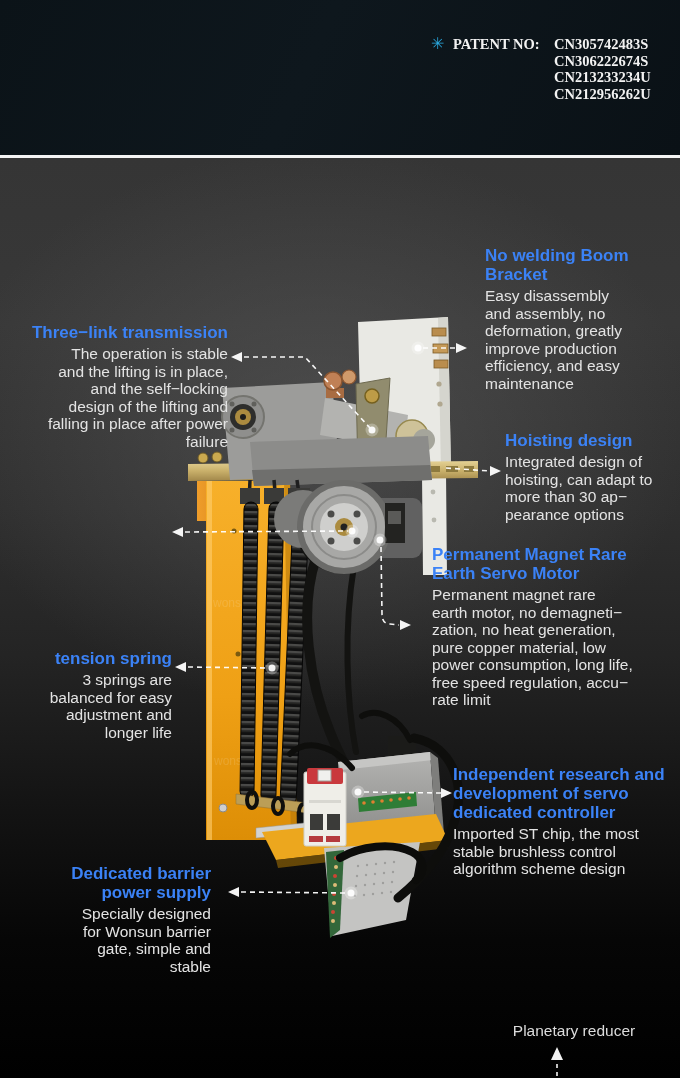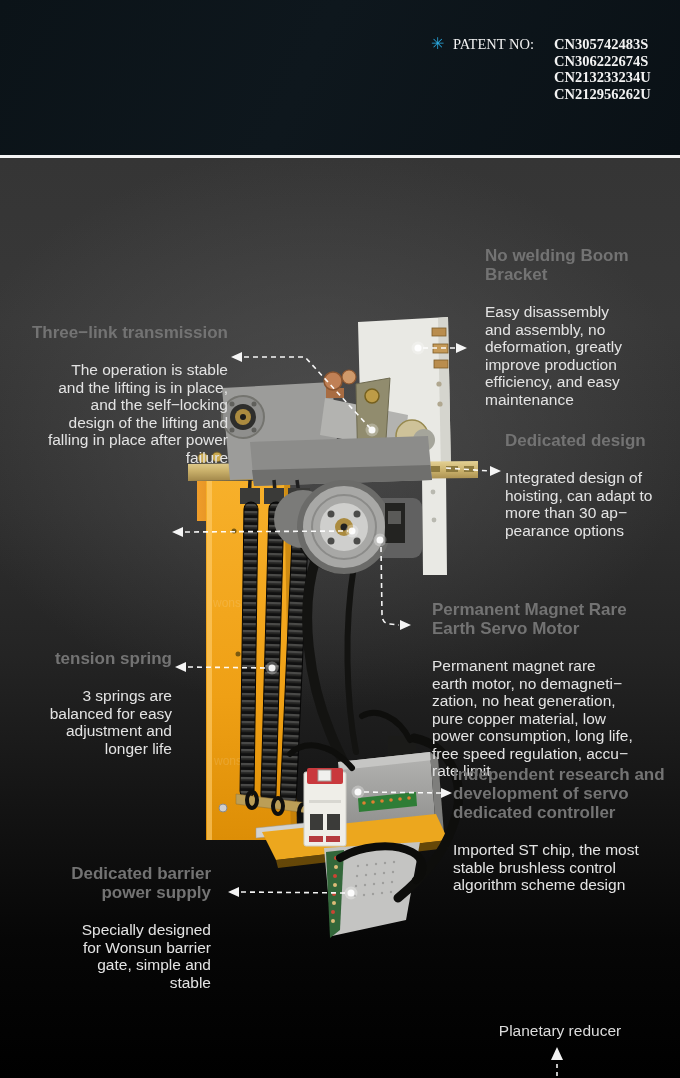--- a/index.html
+++ b/index.html
@@ -3,44 +3,44 @@
 <meta charset="utf-8">
 <style>
   html,body{margin:0;padding:0;background:#000;}
   .page{position:relative;width:680px;height:1078px;overflow:hidden;
         font-family:"Liberation Sans",sans-serif;background:#000;}
   
   .header{position:absolute;left:0;top:0;width:680px;height:155px;
           background:linear-gradient(115deg,#0b1318 0%,#0e171d 45%,#0a1116 100%);}
   .asterisk{position:absolute;left:431px;top:36px;font-size:16px;line-height:16px;color:#2aa9e0;}
   .patent-label{position:absolute;left:453px;top:36px;color:#f2f2f2;
-                font-family:"Liberation Serif",serif;font-weight:normal;font-size:14.5px;line-height:16.5px;text-align:center;}
+                font-family:"Liberation Serif",serif;font-weight:bold;font-size:14.5px;line-height:16.5px;text-align:center;}
   .patent-numbers{position:absolute;left:536px;top:36px;color:#f2f2f2;
                   font-family:"Liberation Serif",serif;font-weight:bold;font-size:14.5px;line-height:16.5px;margin-left:18px;}
   .divider{position:absolute;left:0;top:155px;width:680px;height:3px;background:#f4f4f4;}
   
   .main-bg{position:absolute;left:0;top:158px;width:680px;height:920px;
      background:
        radial-gradient(ellipse 520px 390px at 320px 270px, rgba(95,95,95,.55), rgba(0,0,0,0) 72%),
        linear-gradient(180deg,#353535 0%,#383838 18%,#2f2f2f 38%,#242424 54%,#141414 70%,#060606 85%,#000 100%);}
   .scene{position:absolute;left:0;top:0;width:680px;height:1078px;}
   
   .callout{position:absolute;color:#fff;}
-  .co-title{font-size:17px;font-weight:bold;line-height:19px;white-space:pre-line;color:#737373;}
-  .co-desc{font-size:15.5px;line-height:17.5px;white-space:pre-line;color:#e3e3e3;margin-top:19px;}
+  .co-title{font-size:17px;font-weight:bold;line-height:19px;white-space:pre-line;color:#3b82f6;}
+  .co-desc{font-size:15.5px;line-height:17.5px;white-space:pre-line;color:#e3e3e3;margin-top:3px;}
   .r{text-align:right;}
   .co-three-link{left:18px;top:323px;width:210px;}
   .co-no-welding{left:485px;top:246px;width:160px;}
   .co-hoisting{left:505px;top:431px;width:150px;}
   .co-gearbox{left:0;top:504px;width:162px;}
   .co-tension{left:0;top:649px;width:172px;}
-  .co-servo{left:432px;top:600px;width:210px;}
+  .co-servo{left:432px;top:545px;width:210px;}
   .co-controller{left:453px;top:765px;width:218px;}
   .co-power{left:0;top:864px;width:211px;}
-  .product-label{position:absolute;left:475px;top:1022px;width:170px;text-align:center;
+  .product-label{position:absolute;left:489px;top:1022px;width:170px;text-align:center;
                  font-size:15.5px;color:#dcdcdc;}
 </style>
 </head>
 <body>
 
 <div class="page">
 
   <div class="header">
     <span class="asterisk">✳</span>
     <span class="patent-label">PATENT NO:</span>
@@ -313,21 +313,21 @@
 Bracket</div>
     <div class="co-desc">Easy disassembly
 and assembly, no
 deformation, greatly
 improve production
 efficiency, and easy
 maintenance</div>
   </div>
 
   <div class="callout co-hoisting">
-    <div class="co-title">Dedicated design</div>
+    <div class="co-title">Hoisting design</div>
     <div class="co-desc">Integrated design of
 hoisting, can adapt to
 more than 30 ap−
 pearance options</div>
   </div>
 
   <div class="callout co-gearbox r">
   </div>
 
   <div class="callout co-servo">

